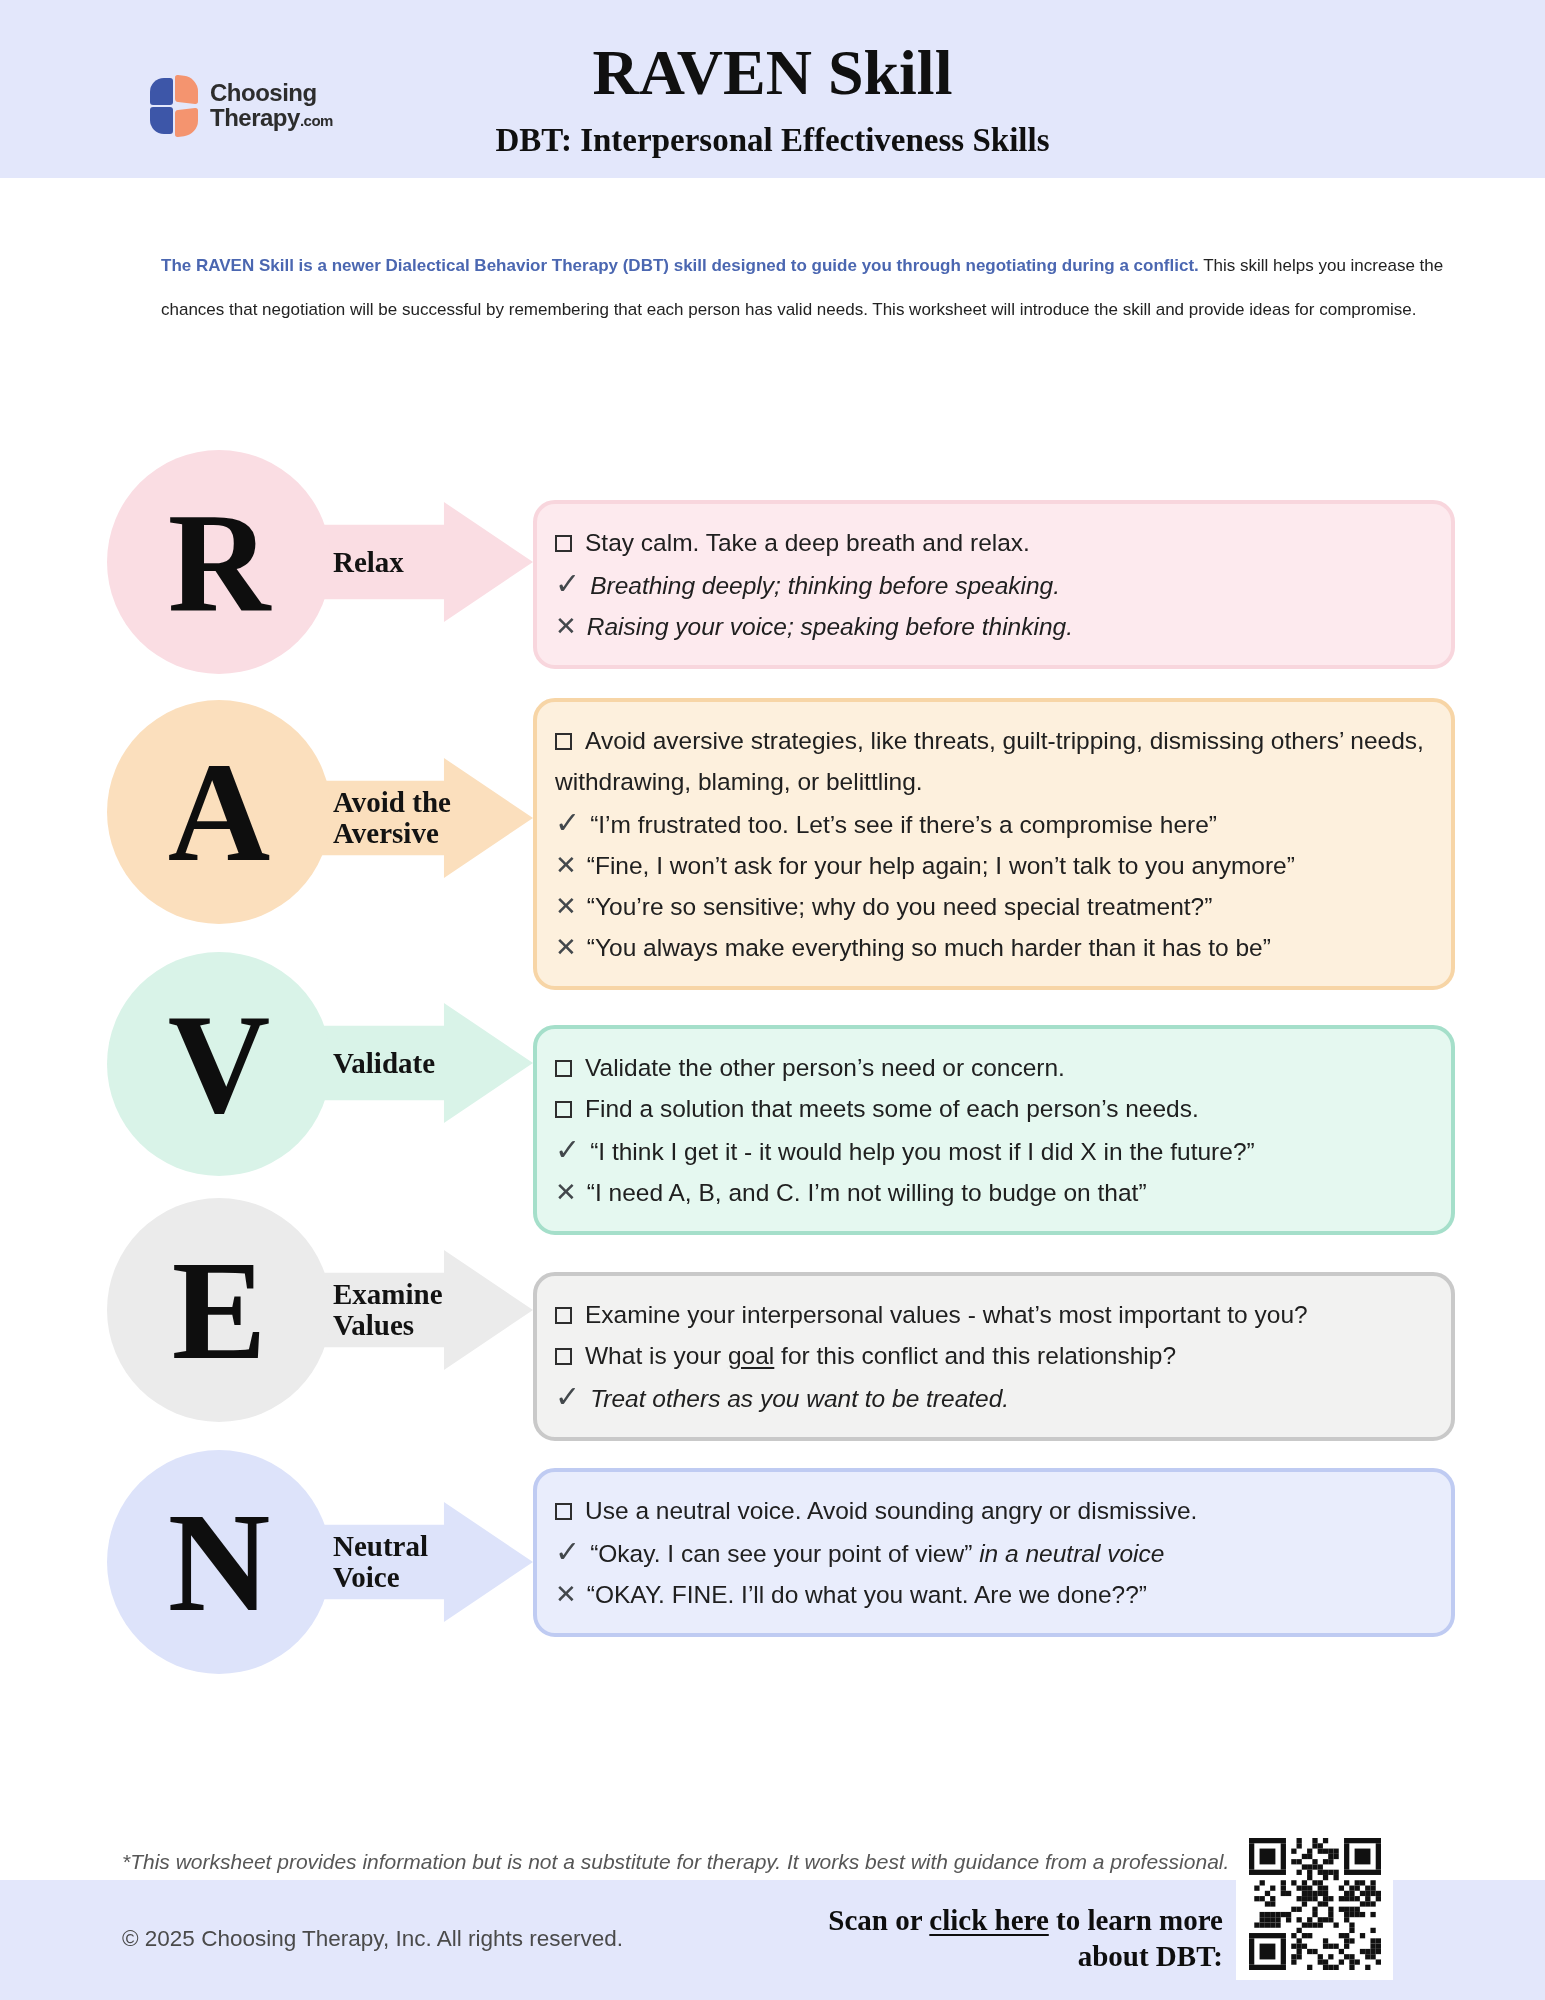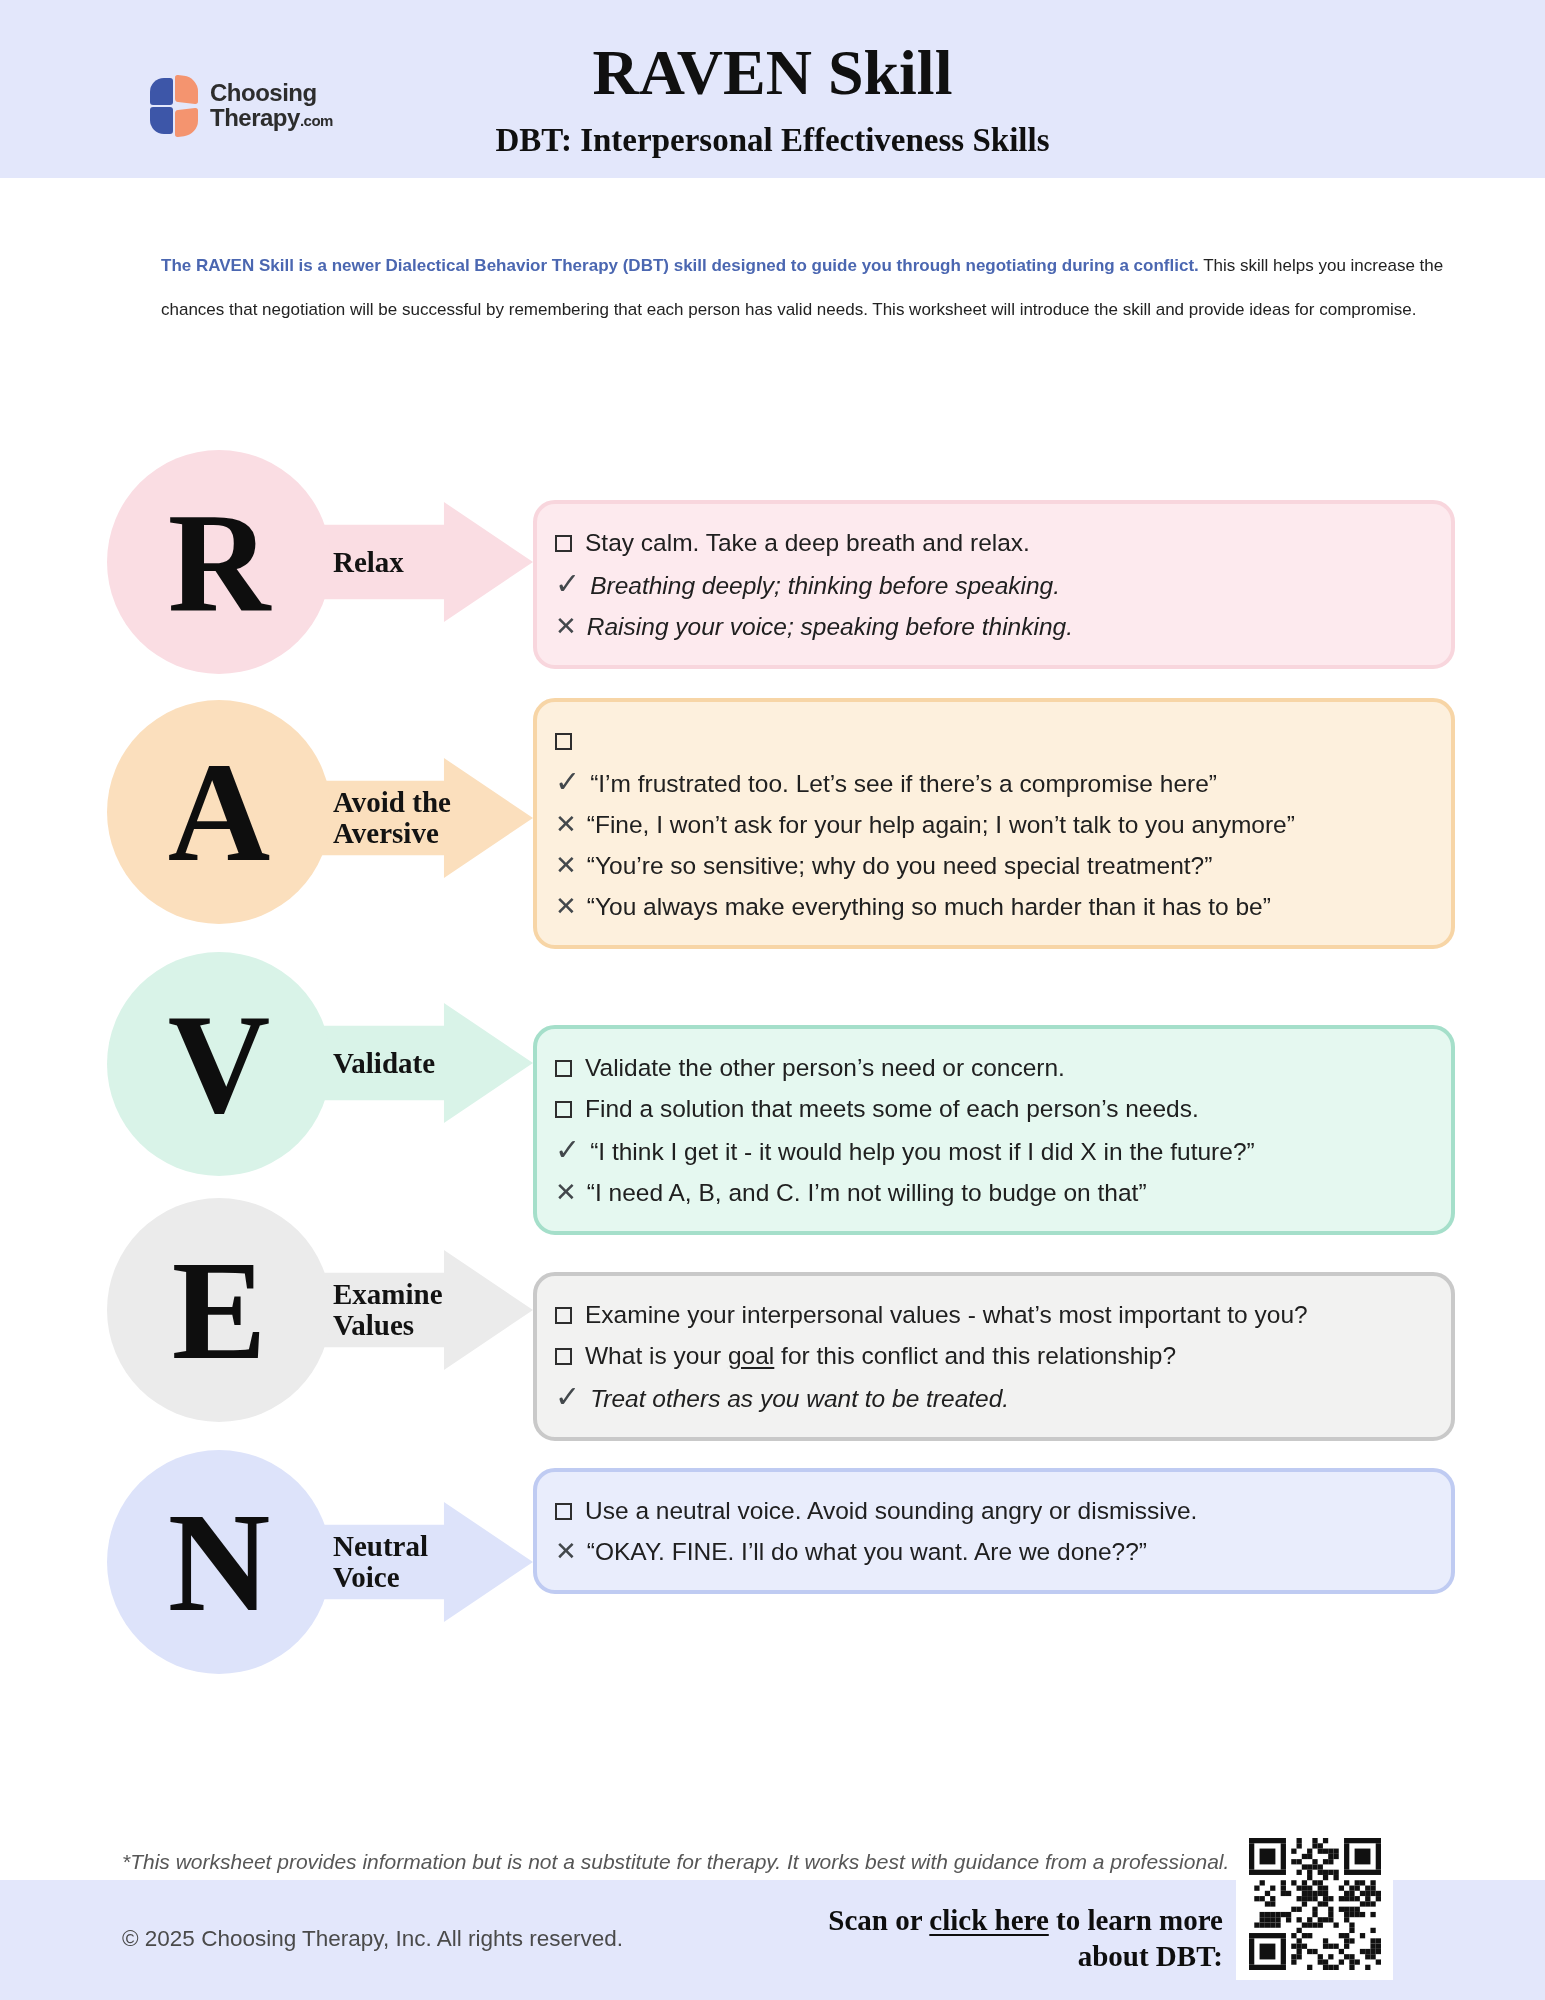--- a/index.html
+++ b/index.html
@@ -102,21 +102,21 @@
   </section>
 
   <section class="row" id="row1" style="--c: #fbdfbd; --bg: #fdf0dd; --bd: #f7d5a6;">
     <div class="arrow"></div>
     <div class="circle">
         <span class="letter">A</span>
       </div>
     <div class="arrow-label">Avoid the<br>Aversive</div>
     <div class="box">
         <div class="box-lines">
-          <div class="line"><span class="marker checkbox"></span></div>
+          <div class="line"><span class="marker checkbox"></span><span>Avoid aversive strategies, like threats, guilt-tripping, dismissing others’ needs, withdrawing, blaming, or belittling.</span></div>
           <div class="line"><span class="marker check">✓</span><span>“I’m frustrated too. Let’s see if there’s a compromise here”</span></div>
           <div class="line"><span class="marker cross">✕</span><span>“Fine, I won’t ask for your help again; I won’t talk to you anymore”</span></div>
           <div class="line"><span class="marker cross">✕</span><span>“You’re so sensitive; why do you need special treatment?”</span></div>
           <div class="line"><span class="marker cross">✕</span><span>“You always make everything so much harder than it has to be”</span></div>
         </div>
       </div>
   </section>
 
   <section class="row" id="row2" style="--c: #d9f3e8; --bg: #e5f8f0; --bd: #a5dfca;">
     <div class="arrow"></div>
@@ -151,20 +151,21 @@
 
   <section class="row" id="row4" style="--c: #dde3fa; --bg: #e9edfc; --bd: #bfcbf2;">
     <div class="arrow"></div>
     <div class="circle">
         <span class="letter">N</span>
       </div>
     <div class="arrow-label">Neutral<br>Voice</div>
     <div class="box">
         <div class="box-lines">
           <div class="line"><span class="marker checkbox"></span><span>Use a neutral voice. Avoid sounding angry or dismissive.</span></div>
+          <div class="line"><span class="marker check">✓</span><span>“Okay. I can see your point of view” </span><span class="it">in a neutral voice</span></div>
           <div class="line"><span class="marker cross">✕</span><span>“OKAY. FINE. I’ll do what you want. Are we done??”</span></div>
         </div>
       </div>
   </section>
 
   <p class="footnote">*This worksheet provides information but is not a substitute for therapy. It works best with guidance from a professional.</p>
 
   <footer class="band"></footer>
   <p class="copyright">© 2025 Choosing Therapy, Inc. All rights reserved.</p>
   <div class="scan"><span>Scan or </span><a class="link">click here</a><span> to learn more</span><br><span>about DBT:</span></div>

